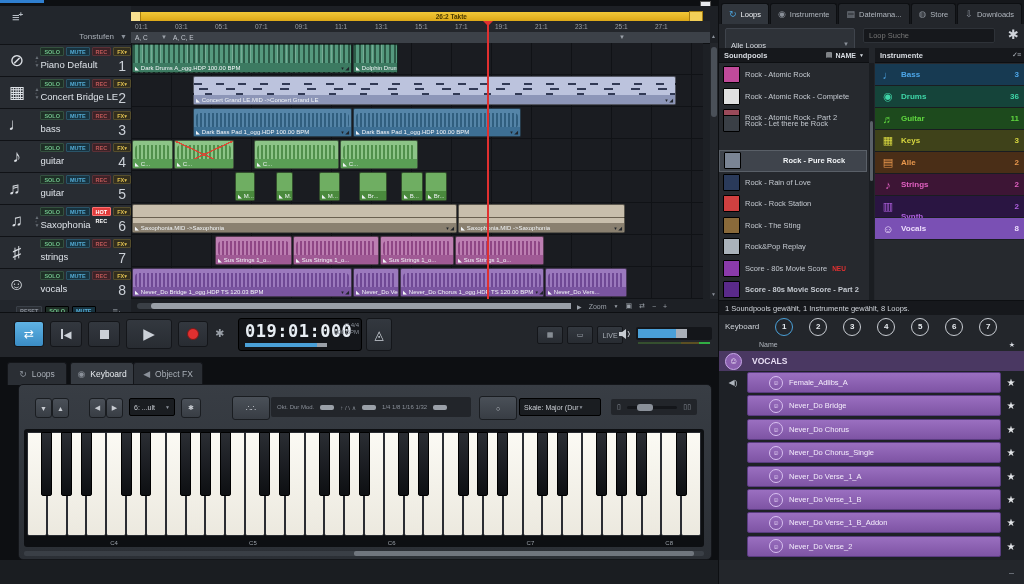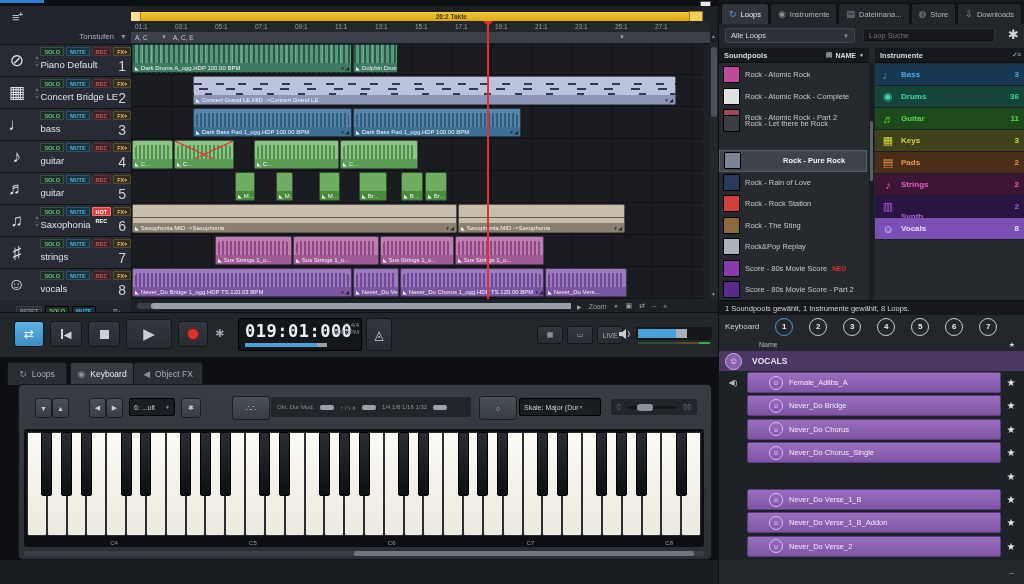--- a/index.html
+++ b/index.html
@@ -131,21 +131,21 @@
   #rightpanel{left:718px;top:0;width:306px;height:584px;background:#23262b;border-left:1px solid #0d0f12;box-sizing:border-box;}
   #rtabs{position:absolute;left:0;top:0;width:306px;height:24px;background:#15171b;display:flex;align-items:flex-end;padding:0 2px;box-sizing:border-box;}
   .rtab{height:20px;display:flex;align-items:center;gap:4px;padding:0 7px;font-size:7.5px;color:#b0b6be;background:#23262b;
         border:1px solid #0d0f12;border-bottom:none;border-radius:3px 3px 0 0;margin-right:1px;}
   .rtab.active{background:#31363d;color:#f0f3f6;}
   .rtab .ricon{font-size:9px;color:#8a9099;}
   .rtab.active .ricon{color:#4aa0d8;}
   .rtab.last{margin-left:auto;}
   #rfilter{position:absolute;left:0;top:24px;width:306px;height:24px;background:#23262b;}
   #dd-allloops{position:absolute;left:6px;top:4px;width:130px;height:15px;background:#2e3238;border:1px solid #3f444c;border-radius:2px;
-               font-size:7.5px;color:#d8dce2;display:flex;align-items:center;padding:0 5px;box-sizing:border-box;}
+               font-size:7.5px;color:#d8dce2;display:flex;padding:12px 5px;box-sizing:border-box;}
   #dd-allloops .dda{margin-left:auto;font-size:6px;color:#8a9099;}
   #loop-search{position:absolute;left:144px;top:4px;width:132px;height:15px;background:#16181c;border:1px solid #2e3238;border-radius:2px;
                font-size:7.5px;color:#6a7078;padding:0 5px;box-sizing:border-box;font-family:inherit;}
   #rgear{position:absolute;right:6px;top:3px;font-size:13px;color:#d0d4da;}
   #browser{position:absolute;left:0;top:48px;width:306px;height:255px;}
   #sp-col{position:absolute;left:0;top:0;width:150px;height:252px;background:#26292e;}
   #sp-head{position:absolute;left:0;top:0;width:150px;height:15px;background:#16181c;font-size:7.5px;font-weight:bold;color:#d8dce2;
            display:flex;align-items:center;padding:0 5px;box-sizing:border-box;border-bottom:1px solid #0d0f12;}
   #sp-head .sort{margin-left:auto;display:flex;gap:3px;align-items:center;font-size:7px;}
   .sp-row{position:absolute;left:0;width:148px;height:21.5px;display:flex;align-items:center;gap:5px;padding:0 4px;box-sizing:border-box;}
@@ -777,21 +777,21 @@
           </div>
           <div class="sp-row" style="top: 188px;">
             <span class="sp-thumb" style="background: rgb(170, 178, 186);"></span>
             <span class="sp-label">Rock&amp;Pop Replay</span>
           </div>
           <div class="sp-row" style="top: 209.5px;">
             <span class="sp-thumb" style="background: rgb(138, 58, 170);"></span>
             <span class="sp-label">Score - 80s Movie Score</span>
             <span class="sp-badge">NEU</span>
           </div>
-          <div class="sp-row" style="top: 231px;">
+          <div class="sp-row" style="top: 231px; font-weight: bold;">
             <span class="sp-thumb" style="background: rgb(90, 42, 138);"></span>
             <span class="sp-label">Score - 80s Movie Score - Part 2</span>
           </div>
         </div>
     </div>
     <div id="sp-scroll">
         <span class="t"></span>
       </div>
     <div id="in-col">
       <div id="in-head">
@@ -814,21 +814,21 @@
             <span class="in-label" style="color: rgb(95, 214, 63);">Guitar</span>
             <span class="in-count" style="color: rgb(95, 214, 63);">11</span>
           </div>
           <div class="in-row" style="top: 82px; background: rgb(63, 66, 26);">
             <span class="in-icon" style="color: rgb(214, 214, 63);">▦</span>
             <span class="in-label" style="color: rgb(214, 214, 63);">Keys</span>
             <span class="in-count" style="color: rgb(214, 214, 63);">3</span>
           </div>
           <div class="in-row" style="top: 104px; background: rgb(74, 46, 23);">
             <span class="in-icon" style="color: rgb(232, 151, 77);">▤</span>
-            <span class="in-label" style="color: rgb(232, 151, 77);">Pads</span>
+            <span class="in-label" style="color: rgb(232, 151, 77);">Alle</span>
             <span class="in-count" style="color: rgb(232, 151, 77);">2</span>
           </div>
           <div class="in-row" style="top: 126px; background: rgb(61, 21, 53);">
             <span class="in-icon" style="color: rgb(224, 96, 192);">♪</span>
             <span class="in-label" style="color: rgb(224, 96, 192);">Strings</span>
             <span class="in-count" style="color: rgb(224, 96, 192);">2</span>
           </div>
           <div class="in-row" style="top: 148px; background: rgb(42, 21, 66);">
             <span class="in-icon" style="color: rgb(176, 96, 224);">▥</span>
             <span class="in-label" style="color: rgb(176, 96, 224); margin-top: 19px;">Synth</span>
@@ -890,20 +890,24 @@
         <div class="ll-row" style="top: 103.2px;">
           <span class="ll-gutter"></span>
           <div class="ll-bar">
             <span class="ll-icon">☺</span>
             <span class="ll-name">Never_Do Chorus_Single</span>
           </div>
           <span class="ll-star">★</span>
         </div>
         <div class="ll-row" style="top: 126.6px;">
           <span class="ll-gutter"></span>
+          <div class="ll-bar">
+            <span class="ll-icon">☺</span>
+            <span class="ll-name">Never_Do Verse_1_A</span>
+          </div>
           <span class="ll-star">★</span>
         </div>
         <div class="ll-row" style="top: 150px;">
           <span class="ll-gutter"></span>
           <div class="ll-bar">
             <span class="ll-icon">☺</span>
             <span class="ll-name">Never_Do Verse_1_B</span>
           </div>
           <span class="ll-star">★</span>
         </div>

